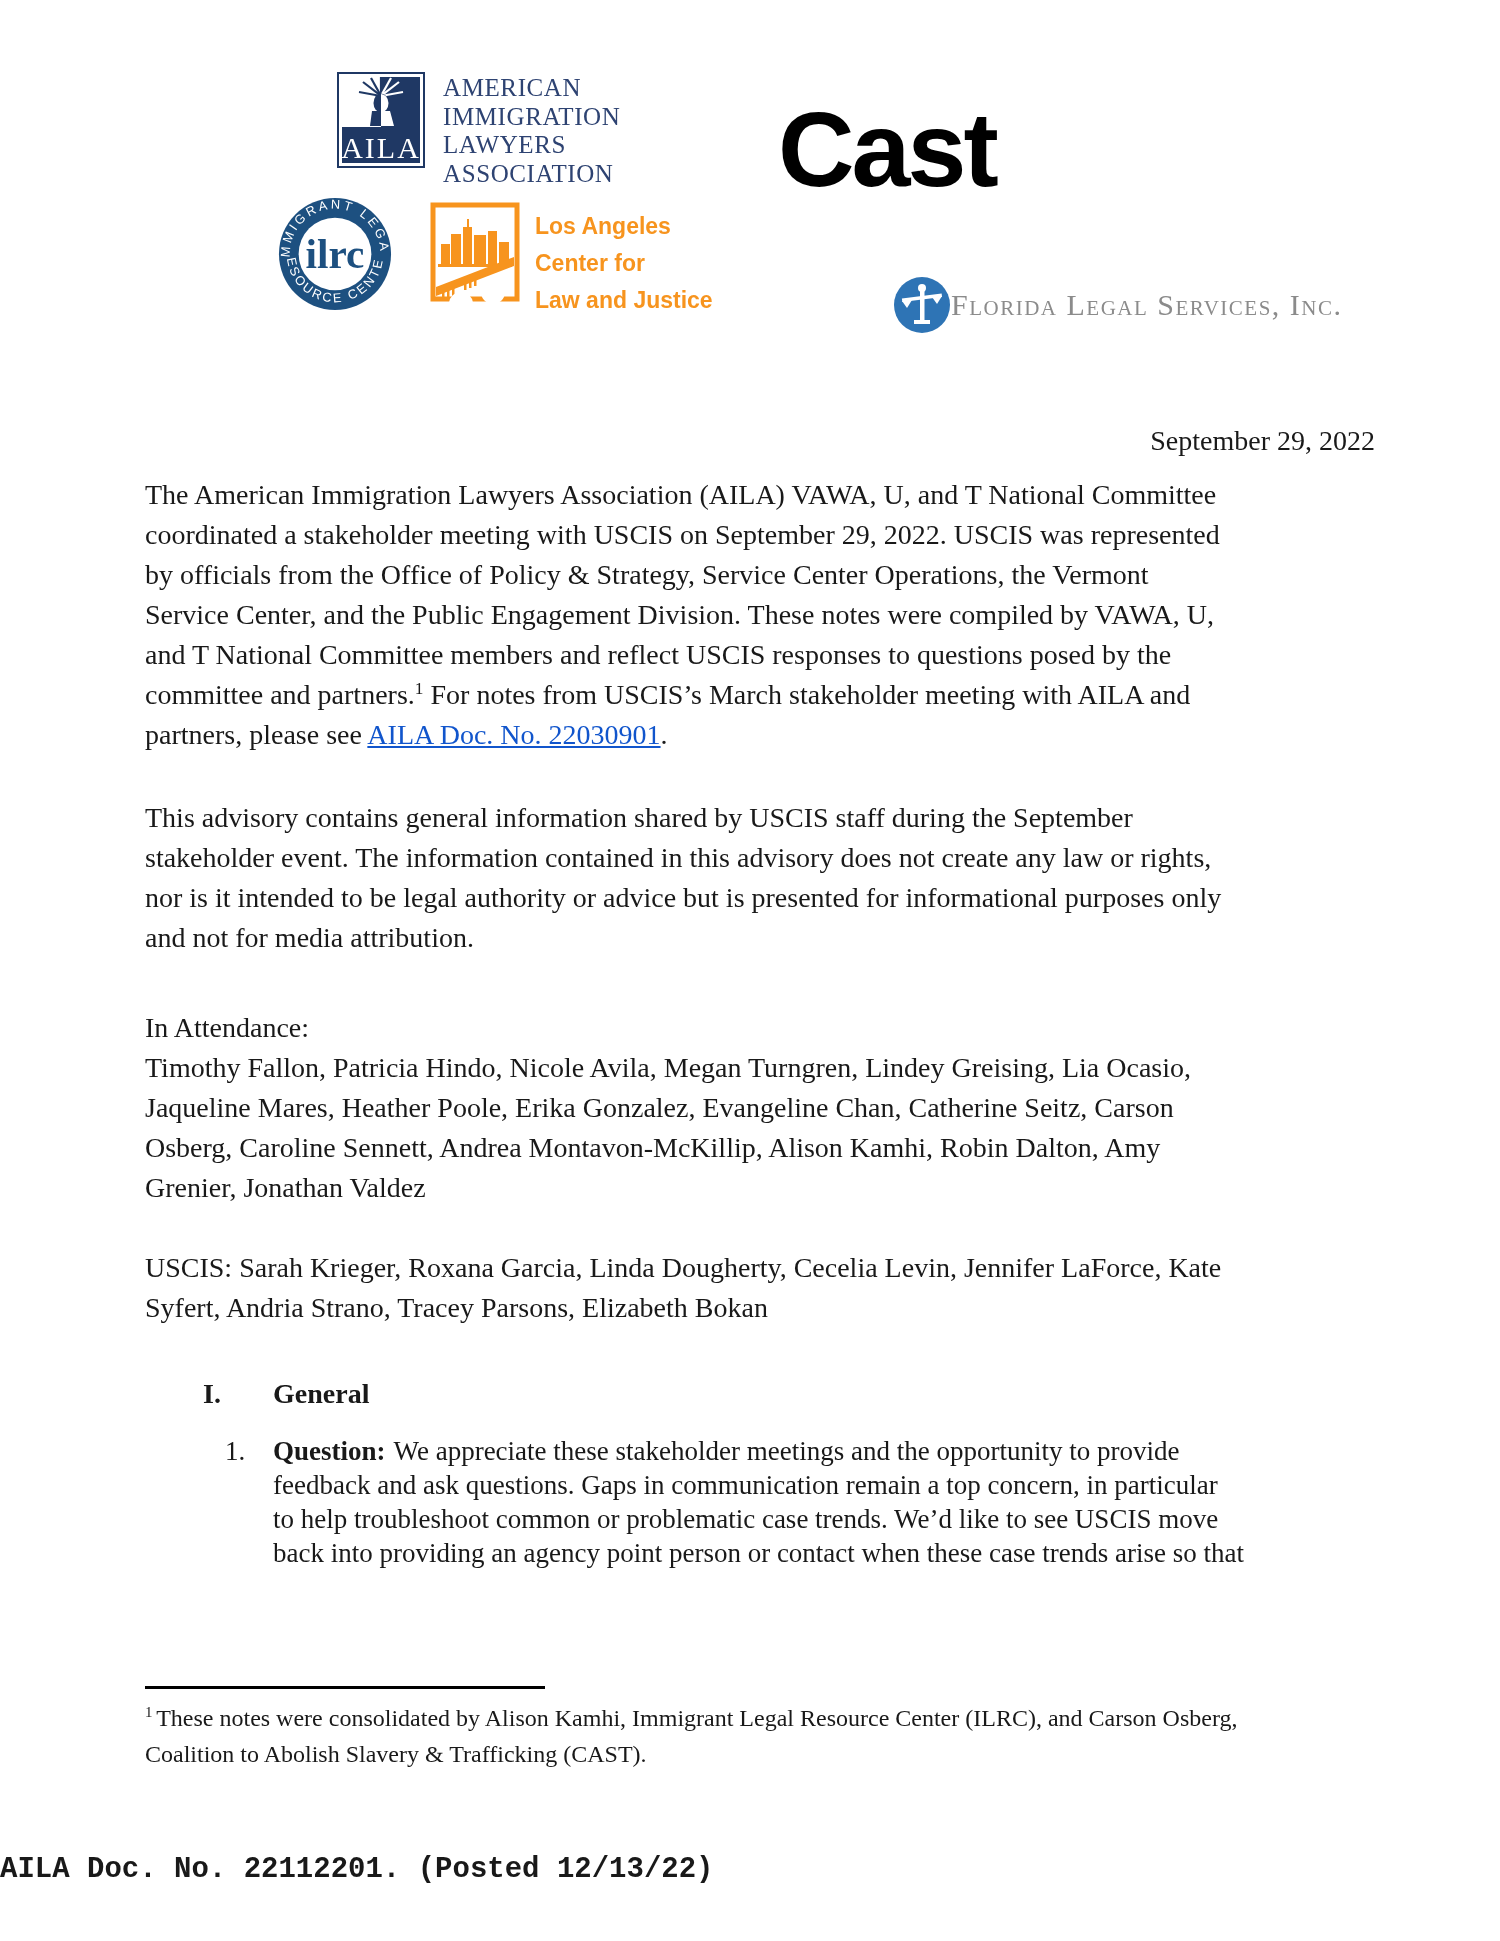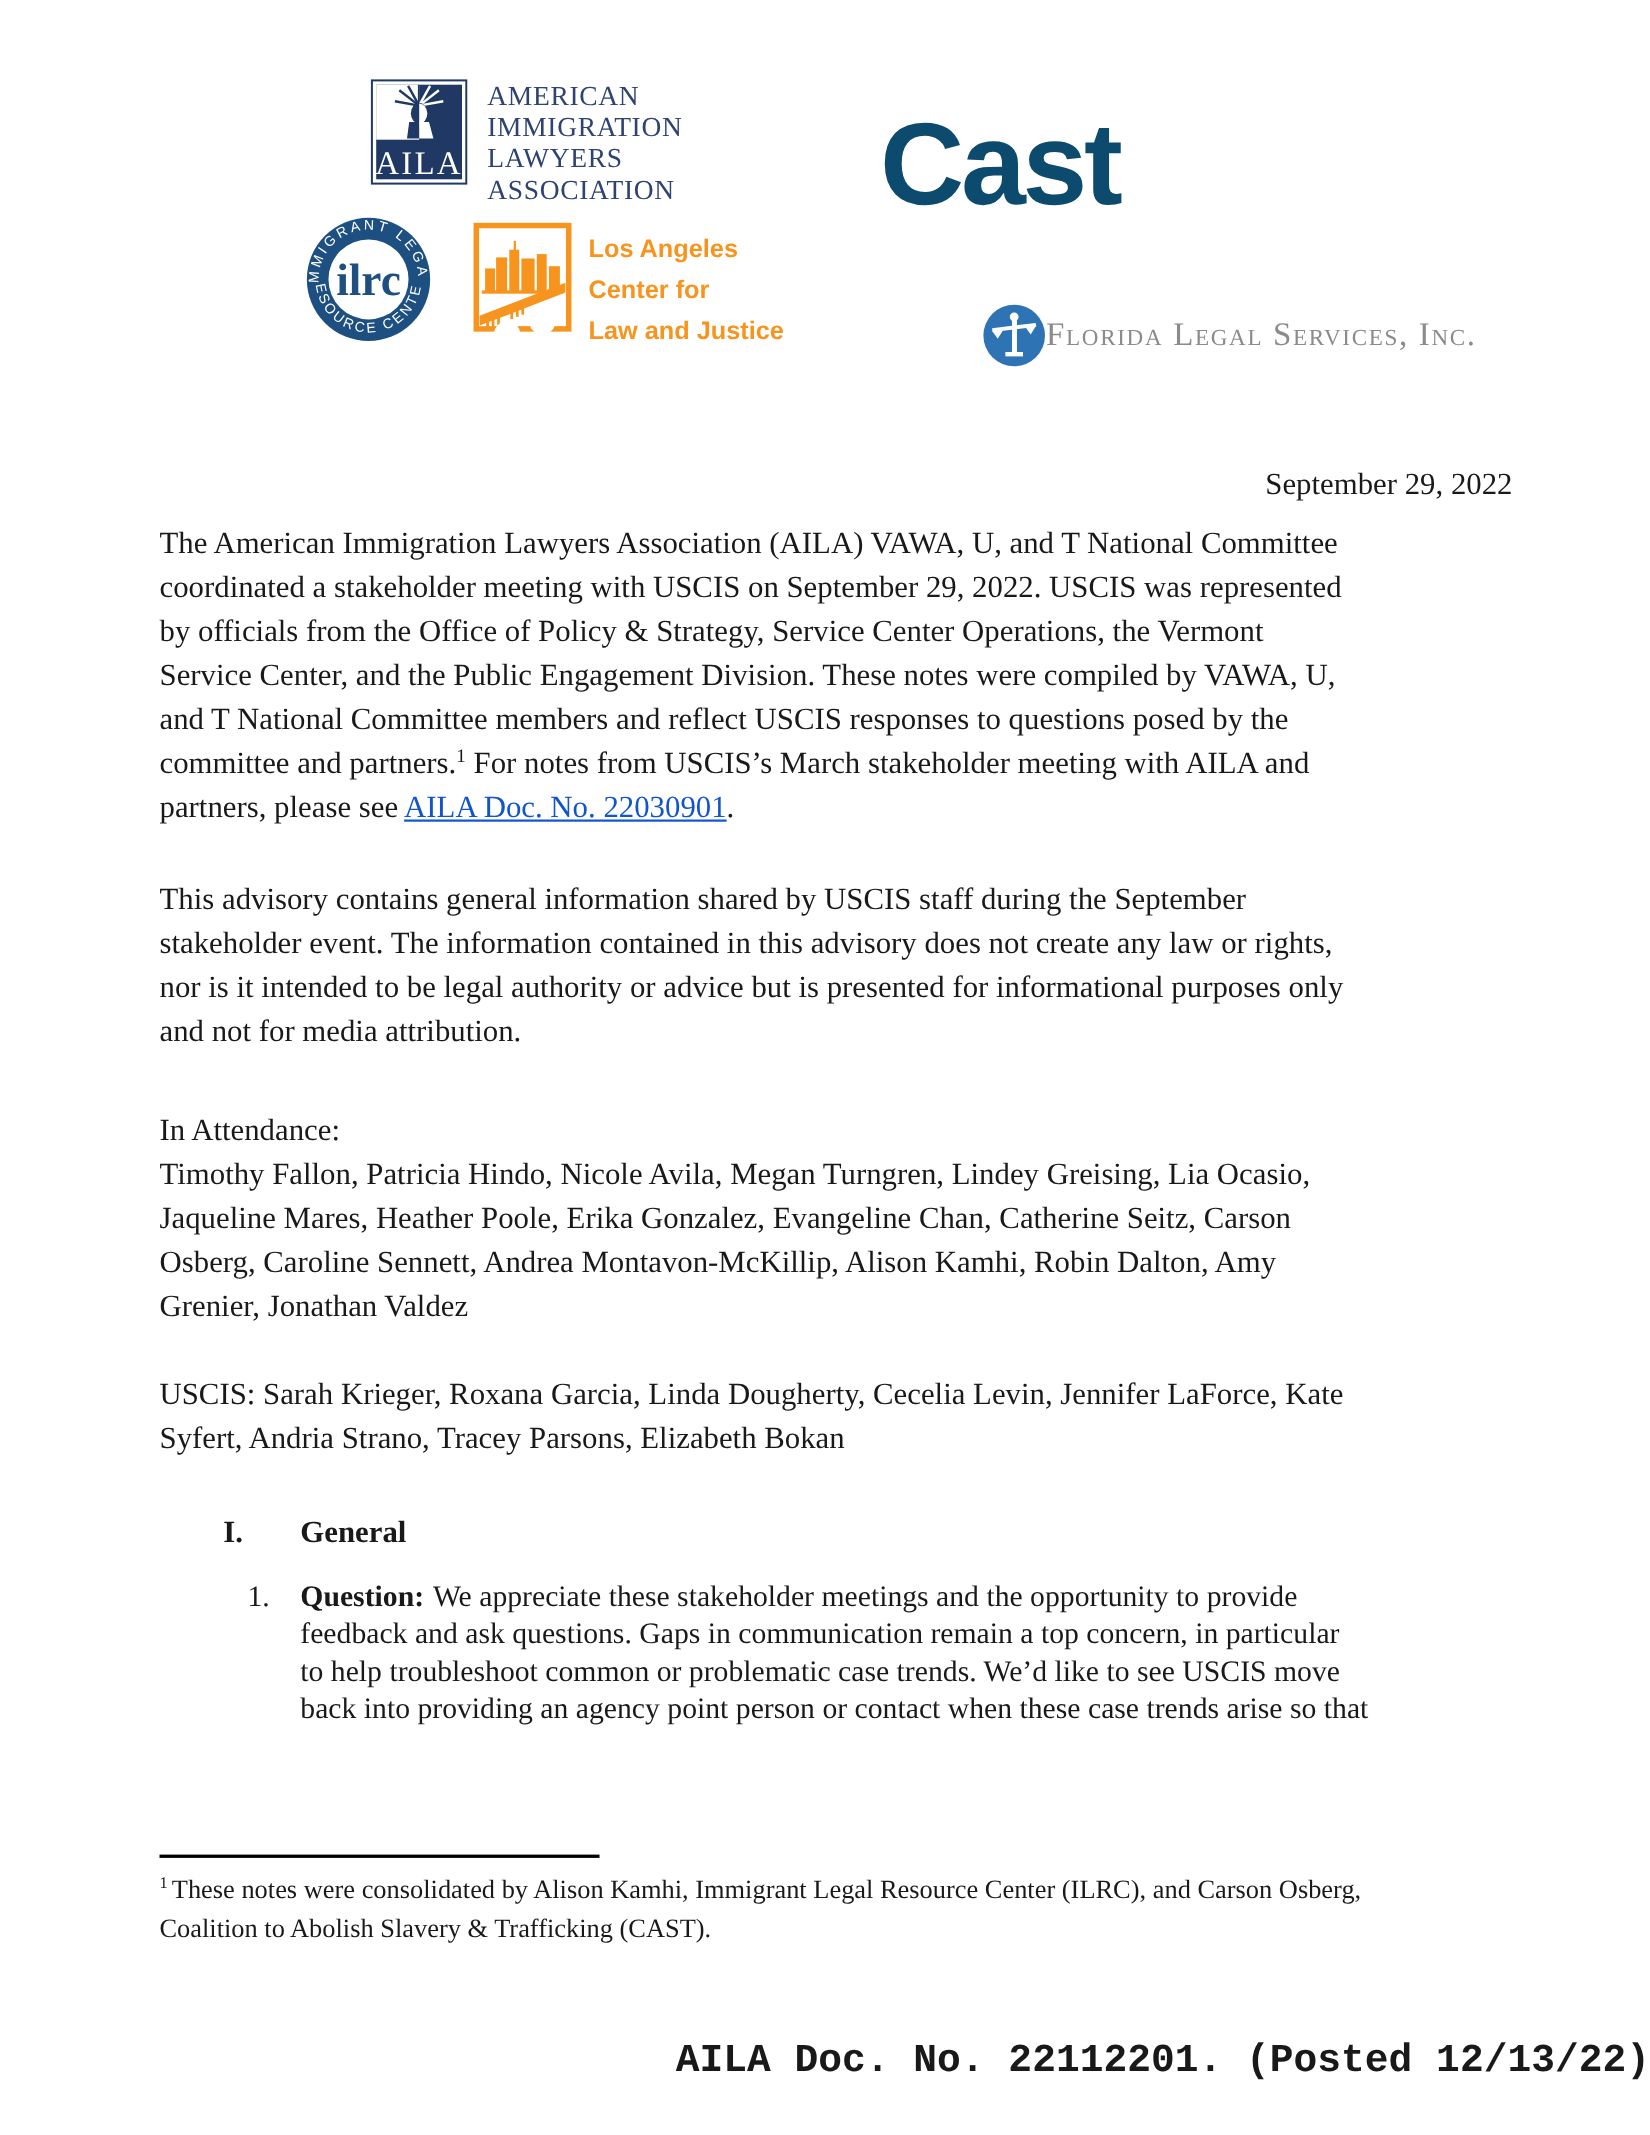--- a/index.html
+++ b/index.html
@@ -8,22 +8,22 @@
     font-family:"Liberation Serif", serif; color:#191919; overflow:hidden;
   }
 
   
   .aila { position:absolute; left:337px; top:72px; display:flex; gap:18px; align-items:flex-start; }
   .aila-text {
     font-family:"Liberation Serif", serif; color:#2E4372; font-size:25px;
     line-height:28.5px; letter-spacing:0.6px; padding-top:2px; white-space:pre-line;
   }
   .cast {
-    position:absolute; left:800px; top:96px;
-    font-family:"Liberation Sans", sans-serif; font-weight:bold; color:#0c4a6e;
+    position:absolute; left:778px; top:96px;
+    font-family:"Liberation Sans", sans-serif; font-weight:bold; color:#000000;
     font-size:106px; line-height:1; letter-spacing:-3px;
   }
   .ilrc { position:absolute; left:277px; top:196px; }
   .lacl { position:absolute; left:430px; top:202px; display:flex; gap:15px; }
   .lacl-text {
     font-family:"Liberation Sans", sans-serif; font-weight:bold; color:#F7941E;
     font-size:23px; line-height:37px; padding-top:6px; white-space:pre-line;
   }
   .fls { position:absolute; left:893px; top:276px; display:flex; align-items:center; gap:0; }
   .fls-text {
@@ -54,22 +54,22 @@
   .q-label { font-weight:bold; margin-right:0.3em; }
 
   
   .footnote-rule { position:absolute; left:145px; top:1686px; width:400px; height:3px; background:#000; }
   .footnote {
     position:absolute; left:145px; top:1700px; width:1280px;
     font-size:24px; line-height:36px; white-space:pre-line; margin:0;
   }
   .footnote sup { margin-right:0.25em; }
   .doc-footer {
-    position:absolute; left:0; top:1853px; width:1500px; text-align:right;
-    font-family:"Liberation Mono", monospace; font-weight:bold; font-size:36px;
+    position:absolute; left:0; top:1853px; width:1500px; text-align:left;
+    font-family:"Liberation Mono", monospace; font-weight:bold; font-size:29px;
   }
 </style>
 </head>
 <body>
 
 <div class="page">
 
   <div class="aila">
     <svg width="88" height="96" viewBox="0 0 88 96">
       <rect x="1" y="1" width="86" height="94" fill="#ffffff" stroke="#1F3864" stroke-width="2"></rect>

